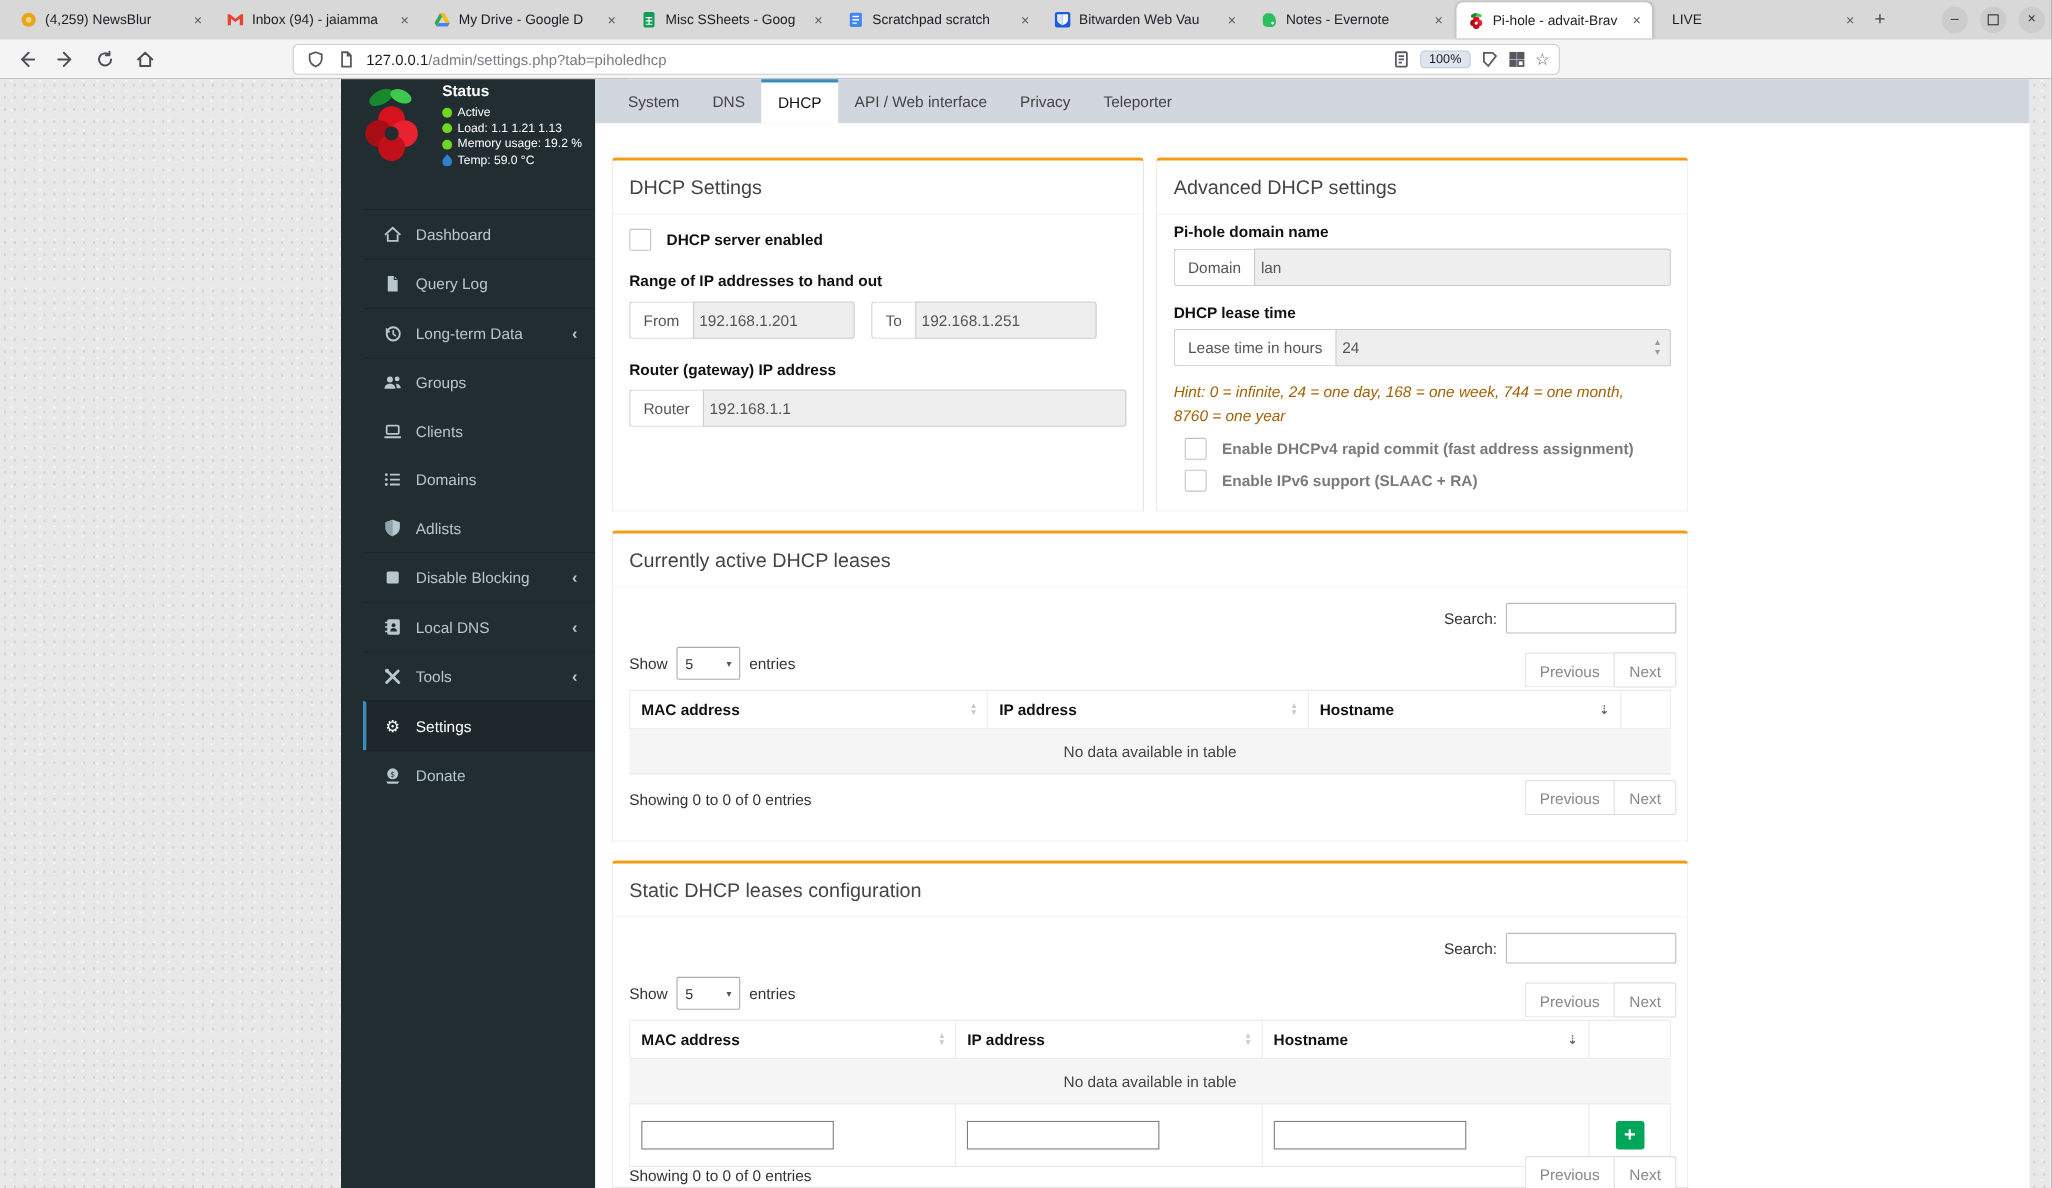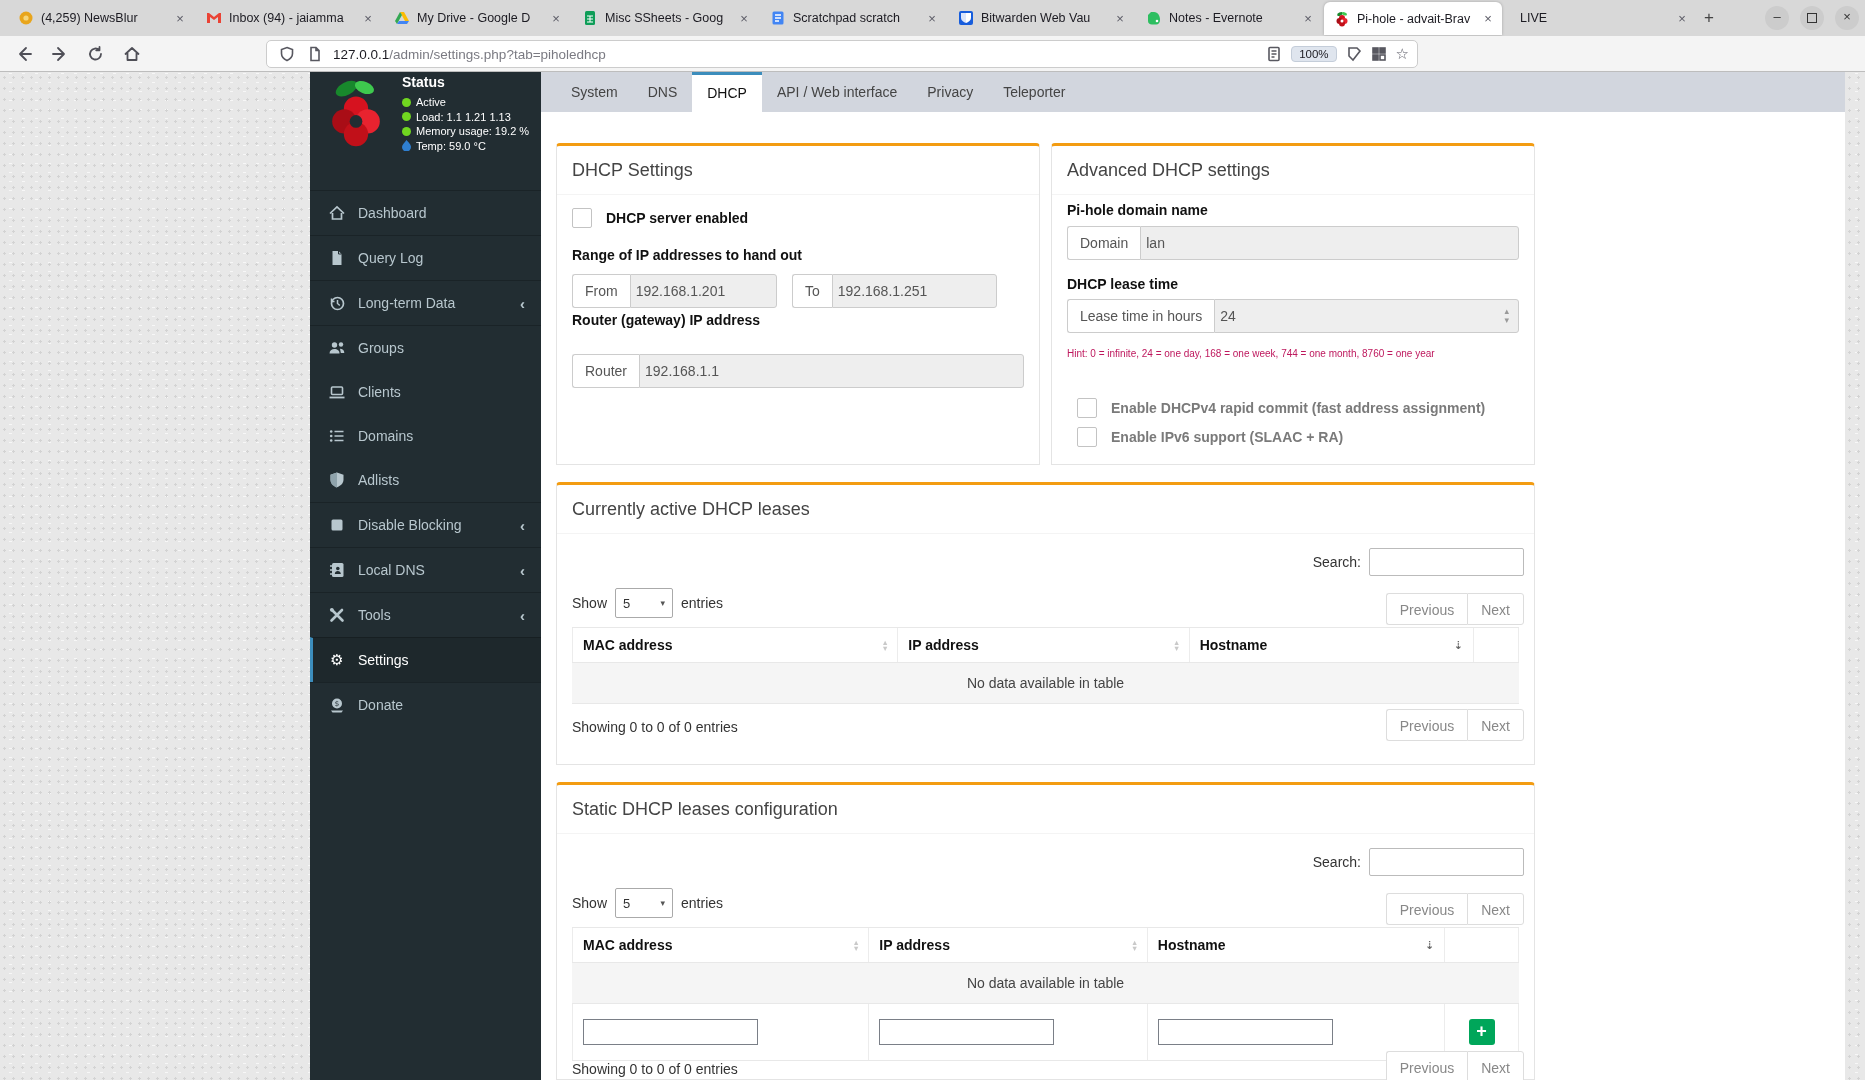--- a/index.html
+++ b/index.html
@@ -46,21 +46,21 @@
   .sidebar{position:absolute;left:0;top:0;width:261px;height:1008px;background:#222d32;}
   .sb-head{position:absolute;left:0;top:0;width:231px;height:108px;}
   .logo{position:absolute;left:14px;top:6px;}
   .status{position:absolute;left:92px;top:2px;color:#fff;}
   .status-title{font-weight:bold;font-size:14px;margin-bottom:6px;}
   .status-row{font-size:11px;margin-bottom:2.5px;display:flex;align-items:center;white-space:nowrap;}
   .dot{width:9px;height:9px;border-radius:50%;background:#70d620;margin-right:5px;flex:0 0 9px;}
   .flame{width:9px;height:11px;margin-right:5px;}
   .sb-menu{position:absolute;left:0;top:118px;width:231px;}
   .sm-item{position:relative;height:44px;display:flex;align-items:center;color:#b8c7ce;font-size:14px;
-        border-top:1px solid rgba(0,0,0,.22);}
+        border-top:1px solid rgba(0,0,0,.22);margin-left:20px;}
   .sm-item.noborder{border-top:none;}
   .sm-item.active{background:#1e282c;color:#fff;border-left:3px solid #3c8dbc;}
   .sm-item.active .sm-icon{margin-left:15px;}
   .sm-icon{width:18px;height:18px;margin-left:18px;margin-right:12px;flex:0 0 18px;
         font-family:"DejaVu Sans",sans-serif;font-size:15px;line-height:18px;text-align:center;}
   .sm-icon svg{width:18px;height:18px;}
   .sm-chevron{position:absolute;right:16px;font-size:15px;color:#b8c7ce;font-weight:bold;}
   
   .main{position:absolute;left:231px;top:0;width:1304px;height:1008px;background:#fff;}
   .tabstrip{position:absolute;left:0;top:0;width:1304px;height:40px;background:#d2d6de;
@@ -77,21 +77,21 @@
   .iaddon{background:#fff;border:1px solid #ccc;border-right:none;border-radius:3px 0 0 3px;
         font-size:14px;color:#555;display:flex;align-items:center;padding:0 12px;}
   .ifield{flex:1;background:#eee;border:1px solid #ccc;border-radius:0 3px 3px 0;font-size:14px;
         color:#555;font-family:"Liberation Sans",sans-serif;padding:0 5px;box-sizing:border-box;min-width:0;}
   .spinner{position:absolute;right:10px;top:8px;display:flex;flex-direction:column;line-height:9px;
         font-size:9px;color:#999;}
   .cbrow{position:absolute;display:flex;align-items:center;}
   .cbox{width:18px;height:18px;background:#fff;border:1px solid #c3c3c3;border-radius:2px;margin-right:14px;}
   .cbl{font-weight:bold;font-size:14px;color:#111;}
   .cbl.muted{color:#7a7a7a;}
-  .hint{position:absolute;font-size:10px;color:#be185d;line-height:1.55;}
+  .hint{position:absolute;font-size:14px;color:#a16207;line-height:1.55;font-style:italic;}
   
   .srch{position:absolute;display:flex;align-items:center;}
   .srch-label{font-size:14px;color:#333;margin-right:8px;}
   .srch-input{width:155px;height:28px;border:1px solid #bbb;border-radius:2px;background:#fff;box-sizing:border-box;}
   .showrow{position:absolute;display:flex;align-items:center;font-size:14px;color:#333;}
   .dtselect{width:58px;height:30px;border:1px solid #aaa;border-radius:2px;margin:0 8px;display:flex;
         align-items:center;justify-content:space-between;padding:0 7px;box-sizing:border-box;font-size:13px;color:#333;}
   .dtselect .car{font-size:9px;color:#555;}
   .pager{position:absolute;display:flex;}
   .pg-btn{height:32px;line-height:32px;padding:0 13px;border:1px solid #ddd;background:#fff;
@@ -441,21 +441,21 @@
           </div>
           <div class="blabel" style="left:15px;top:101px">Range of IP addresses to hand out</div>
           <div class="igroup" style="left:15px;top:128px;width:205px">
             <span class="iaddon">From</span>
             <input class="ifield" disabled="" value="192.168.1.201" style="">
           </div>
           <div class="igroup" style="left:235px;top:128px;width:205px">
             <span class="iaddon">To</span>
             <input class="ifield" disabled="" value="192.168.1.251" style="">
           </div>
-          <div class="blabel" style="left:15px;top:166px">Router (gateway) IP address</div>
+          <div class="blabel" style="left:15px;top:182px">Router (gateway) IP address</div>
           <div class="igroup" style="left:15px;top:208px;width:452px">
             <span class="iaddon">Router</span>
             <input class="ifield" disabled="" value="192.168.1.1" style="">
           </div>
         </div>
 
         <div class="panel" style="left:510px;top:71px;width:484px;height:322px">
           <div class="panel-h">
               <span class="panel-title">Advanced DHCP settings</span>
             </div>

